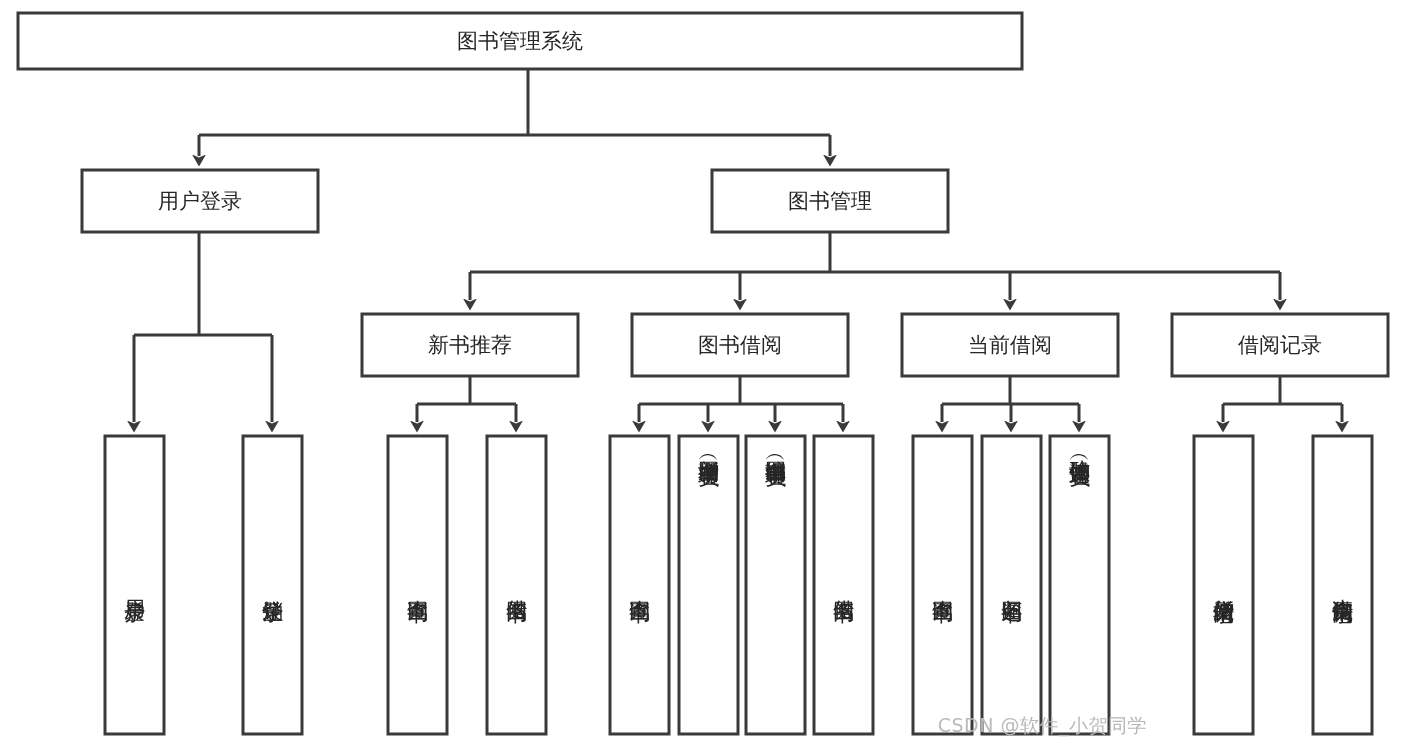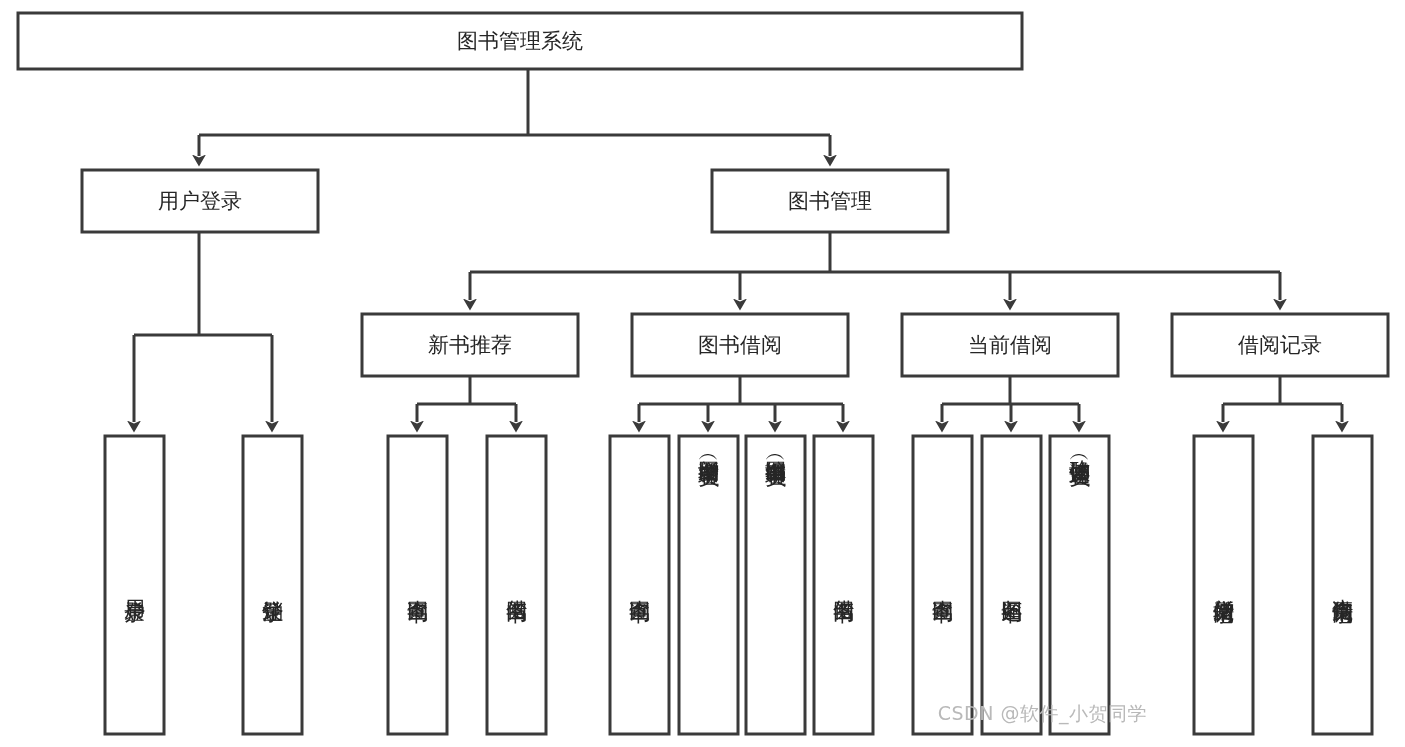--- a/index.html
+++ b/index.html
@@ -62,21 +62,21 @@
     justify-content: center;
     white-space: nowrap;
     pointer-events: none;
   }
   .vlabel.top-aligned {
     justify-content: flex-start;
   }
   .watermark {
     position: absolute;
     right: 8px;
-    bottom: 20px;
+    bottom: 8px;
     font-family: "DejaVu Sans", "Liberation Sans", sans-serif;
     font-size: 19px;
     color: #b9b9b9;
     white-space: nowrap;
     letter-spacing: 0.5px;
   }
 </style>
 </head>
 <body>
 

